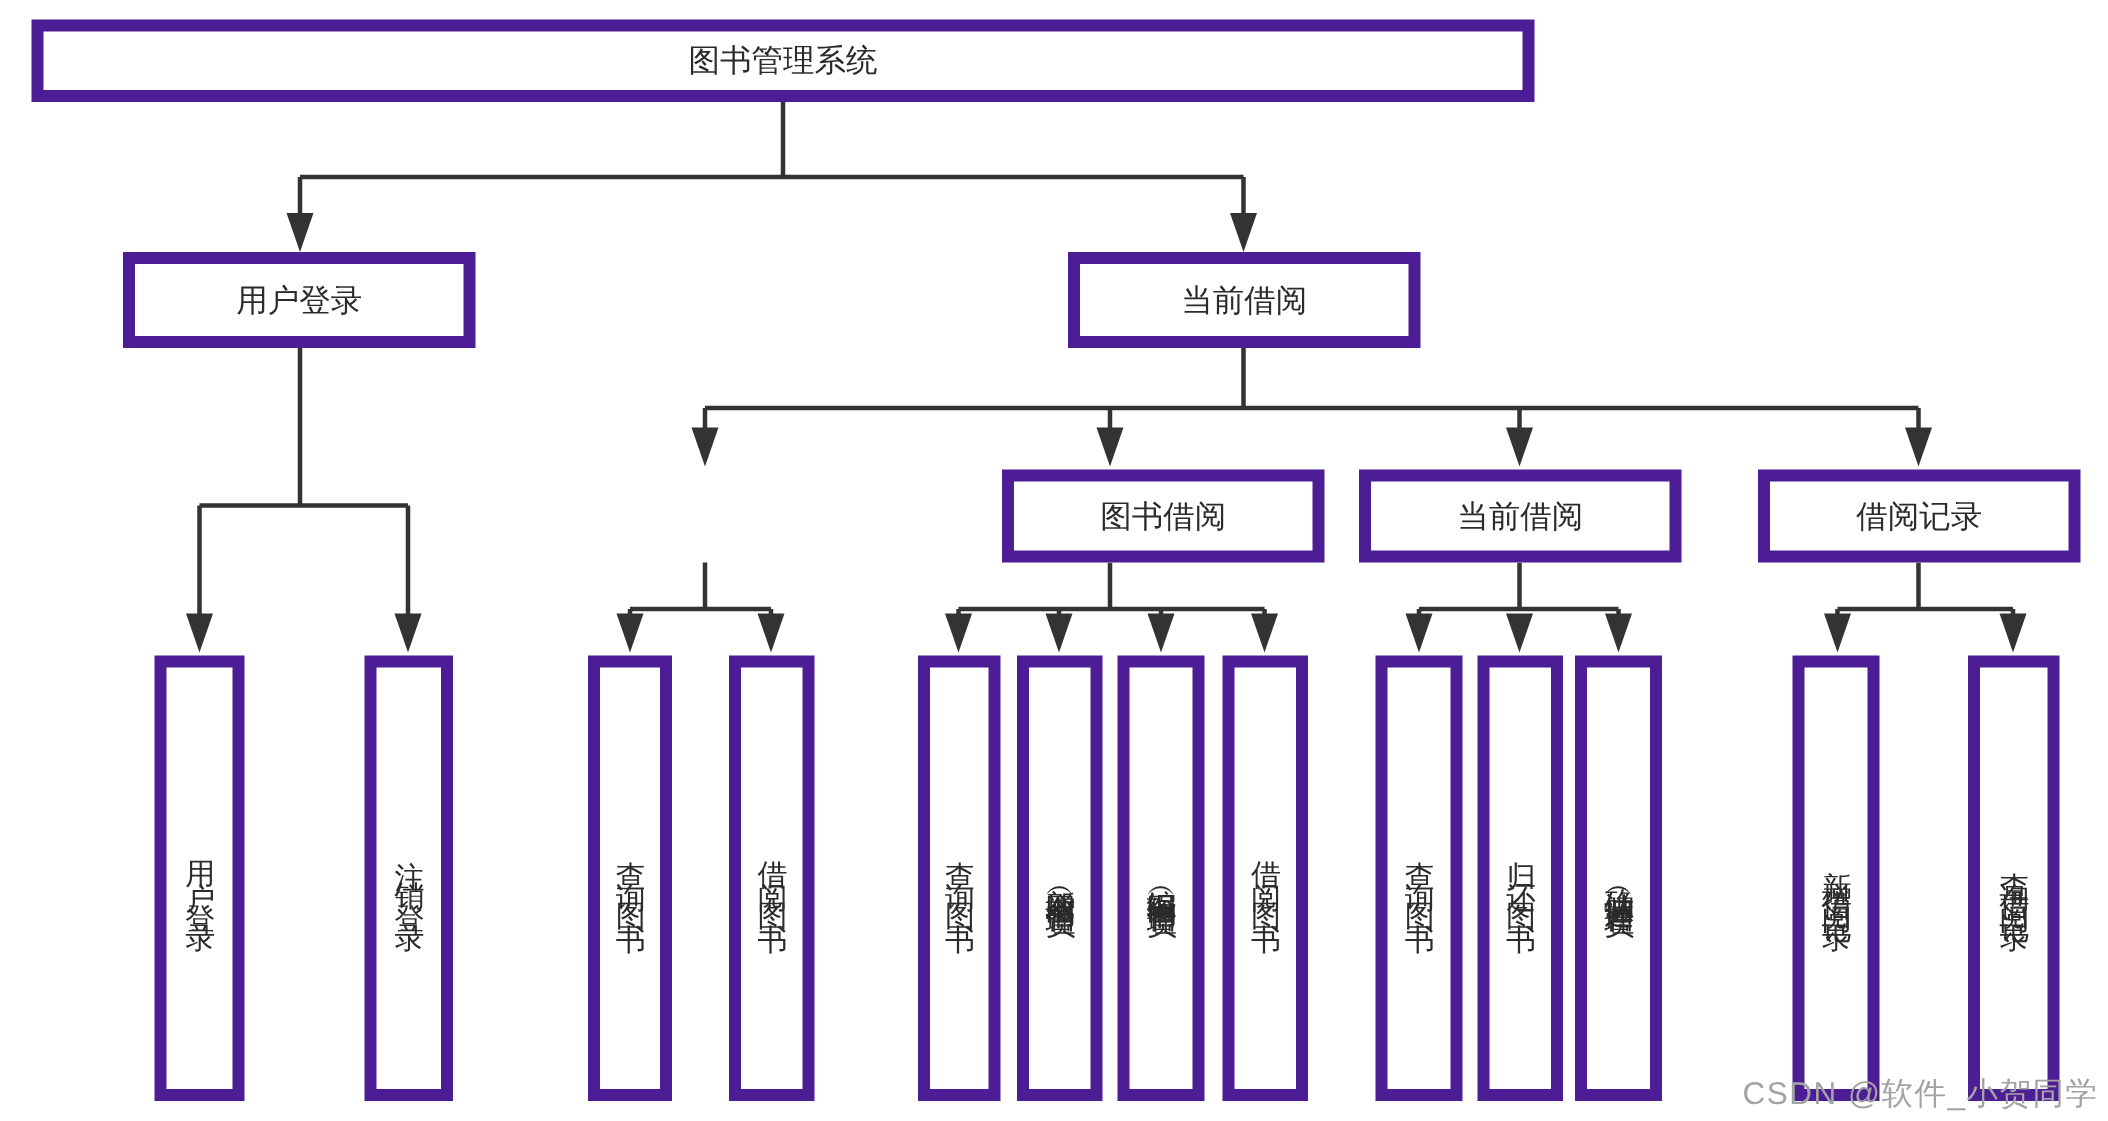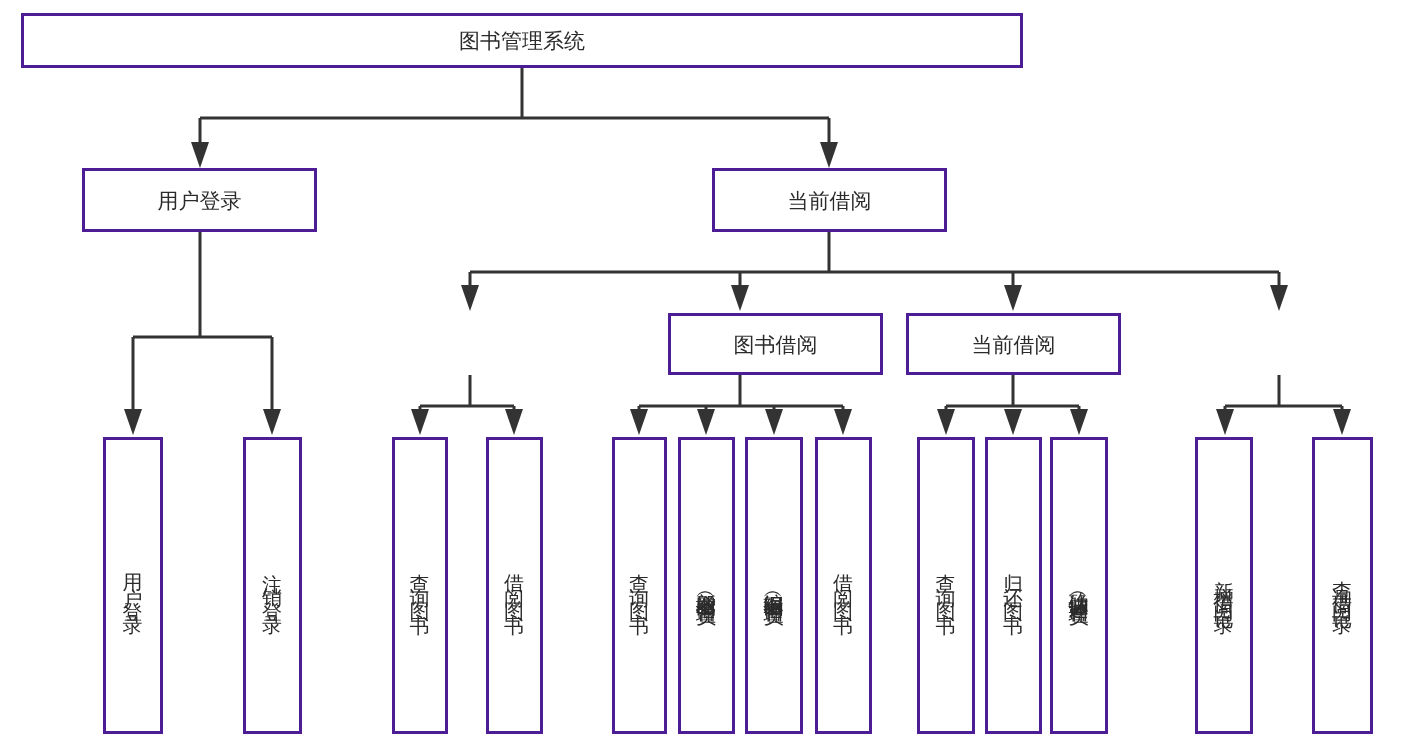--- a/index.html
+++ b/index.html
@@ -2,21 +2,21 @@
 <html lang="zh"><head>
 <meta charset="utf-8">
 <style>
   html,body{margin:0;padding:0;background:#fff;}
   .stage{
     position:relative;width:1405px;height:747px;background:#ffffff;overflow:hidden;
     font-family:"Liberation Sans","DejaVu Sans",sans-serif;color:#2b2b2b;
   }
   .connectors{position:absolute;left:0;top:0;}
   .node{
-    position:absolute;background:#ffffff;border:3px solid #4c1d95;box-sizing:border-box;
+    position:absolute;background:#ffffff;border:8px solid #4c1d95;box-sizing:border-box;
     display:flex;align-items:center;justify-content:center;
     font-size:21px;line-height:1;white-space:nowrap;
   }
   .leaf{
     writing-mode:vertical-rl;text-orientation:mixed;
     font-size:20px;
   }
   .watermark{
     position:absolute;right:6px;bottom:4px;
     font-size:21px;color:#a3a3a3;letter-spacing:1px;
@@ -67,32 +67,34 @@
       </g>
   </svg>
 
   <div class="node" style="left:21px;top:13px;width:1002px;height:55px">图书管理系统</div>
 
   <div class="node" style="left:82px;top:168px;width:235px;height:64px">用户登录</div>
   <div class="node" style="left:712px;top:168px;width:235px;height:64px">当前借阅</div>
 
   <div class="node" style="left:668px;top:313px;width:215px;height:62px">图书借阅</div>
   <div class="node" style="left:906px;top:313px;width:215px;height:62px">当前借阅</div>
+  <div class="node" style="left:1172px;top:313px;width:215px;height:62px">借阅记录</div>
 
   <div class="node leaf" style="left: 103px; top: 437px; width: 60px; height: 297px; letter-spacing: 14px;">用户登录</div>
   <div class="node leaf" style="left: 243px; top: 437px; width: 59px; height: 297px; letter-spacing: 14px;">注销登录</div>
 
   <div class="node leaf" style="left: 392px; top: 437px; width: 56px; height: 297px; letter-spacing: 14px;">查询图书</div>
   <div class="node leaf" style="left: 486px; top: 437px; width: 57px; height: 297px; letter-spacing: 14px;">借阅图书</div>
 
   <div class="node leaf" style="left: 612px; top: 437px; width: 55px; height: 297px; letter-spacing: 14px;">查询图书</div>
   <div class="node leaf" style="left: 678px; top: 437px; width: 57px; height: 297px; letter-spacing: 2px;">新增图书（管理员）</div>
   <div class="node leaf" style="left: 745px; top: 437px; width: 58px; height: 297px; letter-spacing: 2px;">编辑图书（管理员）</div>
   <div class="node leaf" style="left: 815px; top: 437px; width: 57px; height: 297px; letter-spacing: 14px;">借阅图书</div>
 
   <div class="node leaf" style="left: 917px; top: 437px; width: 58px; height: 297px; letter-spacing: 14px;">查询图书</div>
   <div class="node leaf" style="left: 985px; top: 437px; width: 57px; height: 297px; letter-spacing: 14px;">归还图书</div>
   <div class="node leaf" style="left: 1050px; top: 437px; width: 58px; height: 297px; letter-spacing: 2px;">确认归还（管理员）</div>
 
   <div class="node leaf" style="left: 1195px; top: 437px; width: 58px; height: 297px; letter-spacing: 7px;">新增借阅记录</div>
   <div class="node leaf" style="left: 1312px; top: 437px; width: 61px; height: 297px; letter-spacing: 7px;">查询借阅记录</div>
 
+  <div class="watermark">CSDN @软件_小贺同学</div>
 </div>
 
 </body></html>

